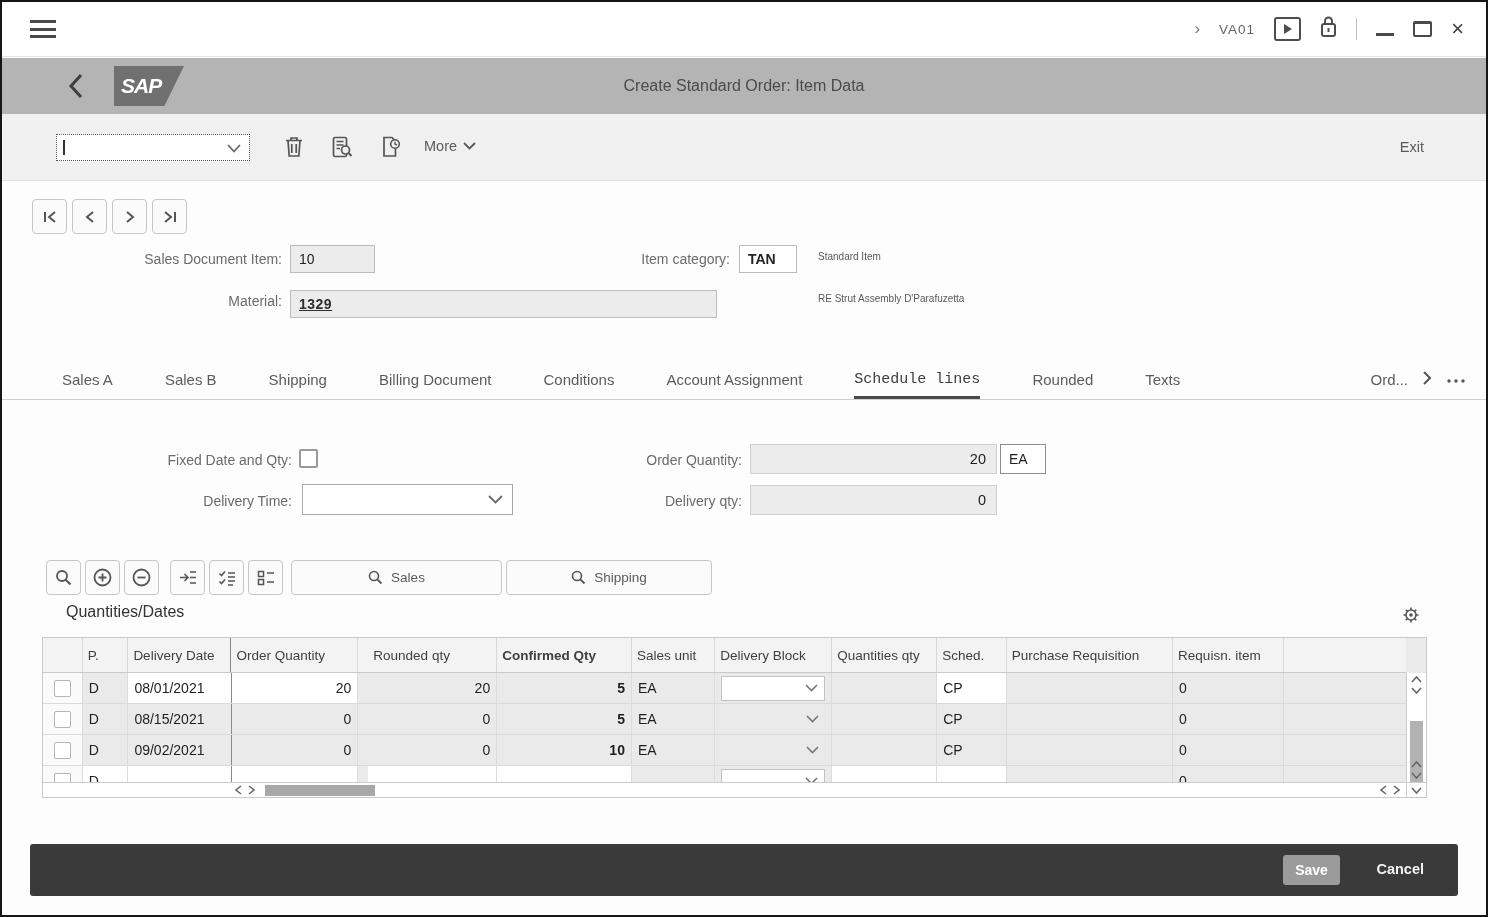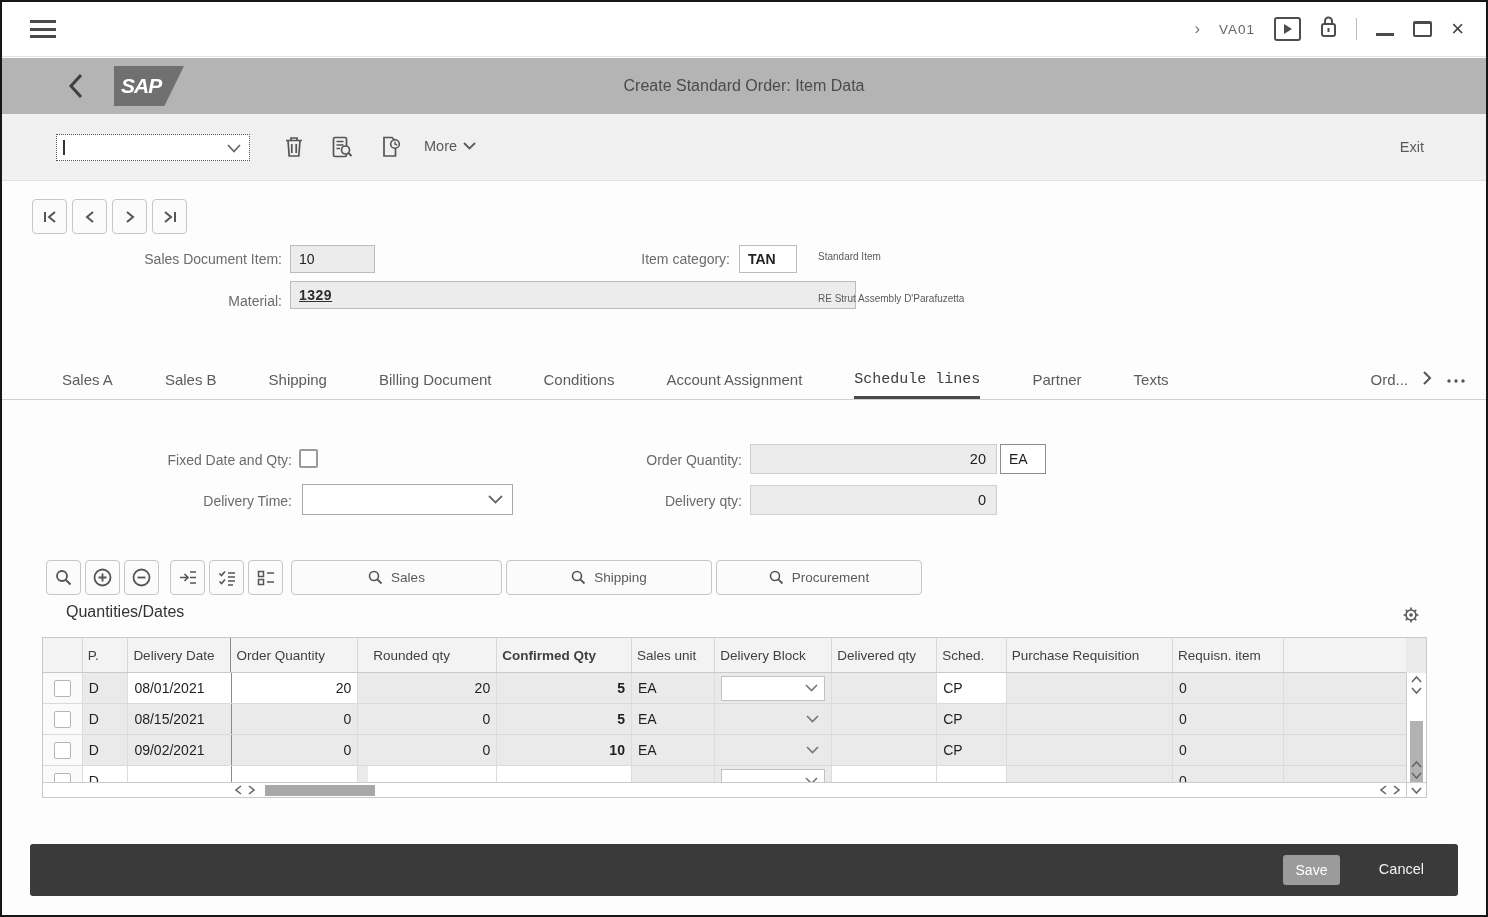--- a/index.html
+++ b/index.html
@@ -93,21 +93,21 @@
   
   .vscroll { position:absolute; right:0; top:35px; bottom:15px; width:20px; background:#fff; border-left:1px solid #cccccc; }
   .vthumb { position:absolute; left:3px; right:3px; top:48px; height:62px; background:#b2b2b2; }
   .varr { position:absolute; left:0; right:0; display:flex; justify-content:center; }
   .hscroll { position:absolute; left:0; right:20px; bottom:0; height:15px; background:#fff; border-top:1px solid #cccccc; }
   .hthumb { position:absolute; left:222px; top:2px; height:11px; width:110px; background:#a8a8a8; }
   .harrs { position:absolute; top:0; height:100%; display:flex; align-items:center; gap:6px; }
   .corner { position:absolute; right:0; bottom:0; width:20px; height:15px; background:#fff; border-left:1px solid #ccc; border-top:1px solid #ccc; display:flex; align-items:center; justify-content:center; }
 
   
-  .footer { position:absolute; left:28px; right:28px; top:842px; height:52px; background:#3a3a3a; border-radius:3px; }
+  .footer { position:absolute; left:28px; right:28px; top:842px; height:52px; background:#3a3a3a; border-radius:3px;font-weight:bold; }
   .savebtn { position:absolute; right:118px; top:11px; width:57px; height:30px; background:#9b9b9b; border-radius:3px; color:#fff; font-size:14px; display:flex; align-items:center; justify-content:center; }
   .cancelbtn { position:absolute; right:34px; top:17px; color:#f2f2f2; font-size:14.5px; }
 </style>
 </head>
 <body>
 
 <div class="window">
 
   <div class="topbar">
     <div class="hamburger">
@@ -219,34 +219,34 @@
   <div class="ffield f-ro" style="left:288px;top:243px;width:85px">
     <span>10</span>
   </div>
   <span class="flabel" style="left:558px;width:170px;top:249px">Item category:</span>
   <div class="ffield f-wh" style="left:737px;top:243px;width:58px;font-weight:700">
     <span>TAN</span>
   </div>
   <span class="ftext" style="left:816px;top:249px">Standard Item</span>
 
   <span class="flabel" style="left:0;width:280px;top:291px">Material:</span>
-  <div class="ffield f-ro" style="left:288px;top:279px;width:566px">
+  <div class="ffield f-ro" style="left:288px;top:288px;width:427px">
     <span class="matlink">1329</span>
   </div>
   <span class="ftext" style="left:816px;top:291px">RE Strut Assembly D'Parafuzetta</span>
 
   <div class="tabstrip">
     <span class="tab">Sales A</span>
     <span class="tab">Sales B</span>
     <span class="tab">Shipping</span>
     <span class="tab">Billing Document</span>
     <span class="tab">Conditions</span>
     <span class="tab">Account Assignment</span>
     <span class="tab active">Schedule lines</span>
-    <span class="tab">Partner</span>
+    <span class="tab">Rounded</span>
     <span class="tab">Texts</span>
     <div class="taboverflow">
       <span class="tab">Ord...</span>
       <span class="tab">
         <svg width="10" height="14" viewBox="0 0 10 14">
             <polyline points="2,1 8,7 2,13" fill="none" stroke="#555" stroke-width="2"></polyline>
           </svg>
       </span>
       <span class="ovdots">
         <svg width="20" height="8" viewBox="0 0 20 8">
@@ -325,27 +325,20 @@
         <line x1="9.3" y1="9.3" x2="13.5" y2="13.5" stroke="#555" stroke-width="1.8"></line>
       </svg>
     <span>Sales</span>
   </span>
   <span class="tbtn" style="left:504px;width:206px">
     <svg width="15" height="15" viewBox="0 0 15 15">
         <circle cx="6" cy="6" r="4.5" fill="none" stroke="#555" stroke-width="1.6"></circle>
         <line x1="9.3" y1="9.3" x2="13.5" y2="13.5" stroke="#555" stroke-width="1.8"></line>
       </svg>
     <span>Shipping</span>
-  </span>
-  <span class="tbtn" style="left:714px;width:206px">
-    <svg width="15" height="15" viewBox="0 0 15 15">
-        <circle cx="6" cy="6" r="4.5" fill="none" stroke="#555" stroke-width="1.6"></circle>
-        <line x1="9.3" y1="9.3" x2="13.5" y2="13.5" stroke="#555" stroke-width="1.8"></line>
-      </svg>
-    <span>Procurement</span>
   </span>
 
   <div class="secttitle">Quantities/Dates</div>
   <span class="gearpos">
     <svg width="18" height="18" viewBox="0 0 18 18">
         <g stroke="#555" stroke-width="1.6" fill="none">
           <circle cx="9" cy="9" r="5"></circle>
           <path d="M9 1.5 V4 M9 14 V16.5 M1.5 9 H4 M14 9 H16.5 M3.7 3.7 L5.5 5.5 M12.5 12.5 L14.3 14.3 M14.3 3.7 L12.5 5.5 M5.5 12.5 L3.7 14.3"></path>
         </g>
         <circle cx="9" cy="9" r="1.8" fill="#555"></circle>
@@ -356,21 +349,21 @@
     <div class="tinner">
       <div class="thead">
         <div class="th w-cb"></div>
         <div class="th w-p">P.</div>
         <div class="th w-date freeze">Delivery Date</div>
         <div class="th w-oqty">Order Quantity</div>
         <div class="th w-rqty">Rounded qty</div>
         <div class="th w-cqty">Confirmed Qty</div>
         <div class="th w-sunit">Sales unit</div>
         <div class="th w-dblock">Delivery Block</div>
-        <div class="th w-dqty">Delivered qty</div>
+        <div class="th w-dqty">Quantities qty</div>
         <div class="th w-sched">Sched.</div>
         <div class="th w-preq">Purchase Requisition</div>
         <div class="th w-ritem">Requisn. item</div>
         <div class="th w-blank"></div>
       </div>
 
       <div class="trow">
         <div class="cell w-cb cbcell">
             <span class="cb"></span>
           </div>

